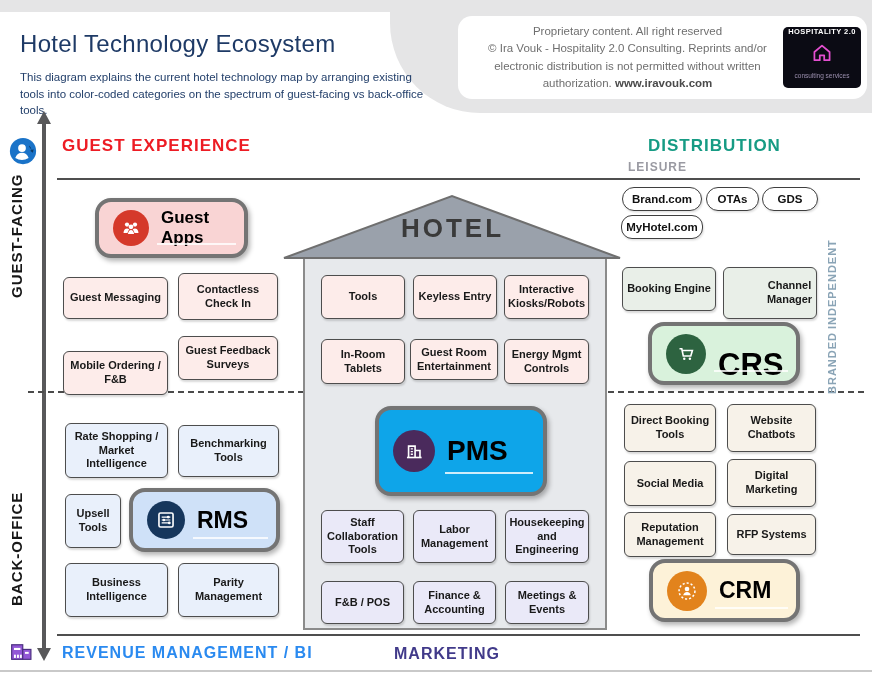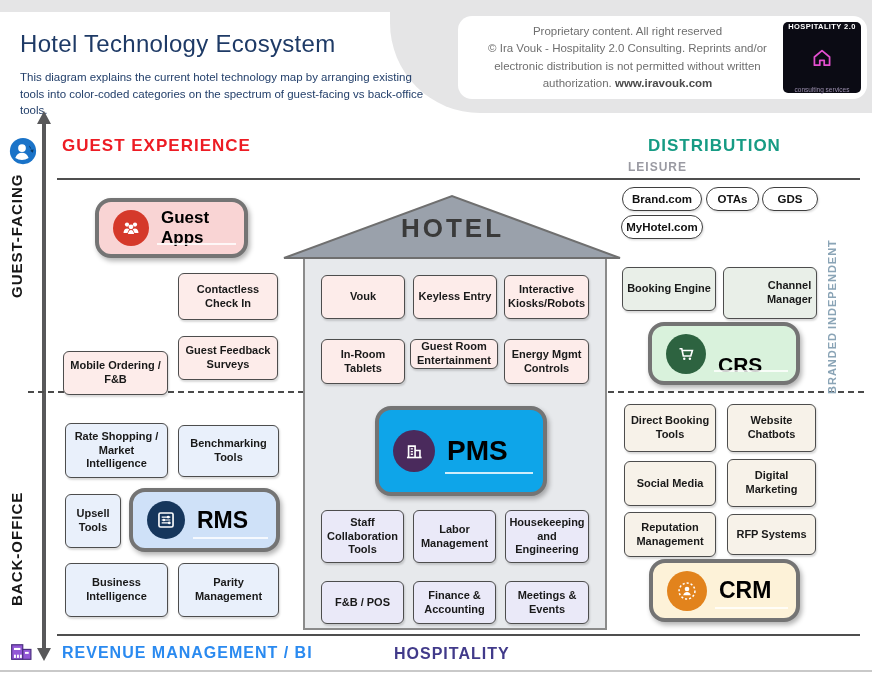--- a/index.html
+++ b/index.html
@@ -7,21 +7,21 @@
   .page { position:relative; width:872px; height:678px; background:#fff; overflow:hidden; }
 
   
   .gray-strip { position:absolute; left:0; top:0; width:872px; height:12px; background:#e5e5e6; }
   .gray-block { position:absolute; left:390px; top:0; width:482px; height:113px; background:#e5e5e6; border-radius:0 0 0 90px; }
   .title { position:absolute; left:20px; top:30px; font-size:24px; font-weight:500; color:#1e3a66; letter-spacing:.3px; }
   .subtitle { position:absolute; left:20px; top:69px; width:408px; font-size:11.5px; color:#24406b; line-height:1.45; }
   .copy-card { position:absolute; left:458px; top:16px; width:409px; height:83px; background:#fff; border-radius:14px; display:flex; align-items:center; padding:6px 6px 6px 14px; }
   .copy-text { flex:1; text-align:center; font-size:11.5px; color:#6f6f6f; line-height:1.5; }
   .copy-text .site { font-weight:bold; color:#4a4a4a; }
-  .logo { width:78px; height:71px; background:#0b0b14; border-radius:5px; display:flex; flex-direction:column; align-items:center; justify-content:space-between; gap:2px; }
+  .logo { width:78px; height:61px; background:#0b0b14; border-radius:5px; display:flex; flex-direction:column; align-items:center; justify-content:flex-start; gap:2px; }
   .logo-name { font-size:7.5px; font-weight:bold; color:#fff; letter-spacing:.4px; white-space:nowrap; }
   .logo-tag { font-size:6.5px; color:#9b8fae; white-space:nowrap; }
 
   
   .axis-line { position:absolute; left:42px; top:122px; width:4px; height:528px; background:#58585a; }
   .arrow-up { position:absolute; left:37px; top:111px; width:0; height:0; border-left:7px solid transparent; border-right:7px solid transparent; border-bottom:13px solid #58585a; }
   .arrow-down { position:absolute; left:37px; top:648px; width:0; height:0; border-left:7px solid transparent; border-right:7px solid transparent; border-top:13px solid #58585a; }
   .vlabel { position:absolute; writing-mode:vertical-rl; transform:rotate(180deg); font-weight:800; text-align:center; }
   .axis-vlabel { font-size:15px; color:#171717; letter-spacing:1px; }
   .side-vlabel { font-size:11px; color:#8aa4b6; letter-spacing:1px; }
@@ -108,60 +108,61 @@
   <div class="vlabel axis-vlabel" style="left:8px; top:483px; height:132px;">BACK-OFFICE</div>
 
   <div class="cat" style="left:62px; top:136px; color:#ed1c24;">GUEST EXPERIENCE</div>
   <div class="cat" style="left:648px; top:136px; color:#169b84;">DISTRIBUTION</div>
   <div class="subcat" style="left:628px; top:160px;">LEISURE</div>
   <div class="subcat" style="left:772px; top:160px;margin-top:26px;">CORP</div>
   <div class="hline" style="left:57px; top:178px; width:803px;"></div>
   <div class="dashline" style="left:28px; top:391px; width:836px;"></div>
   <div class="hline" style="left:57px; top:634px; width:803px;"></div>
   <div class="cat" style="left:62px; top:644px; font-size:16px; color:#2a8af0;">REVENUE MANAGEMENT / BI</div>
-  <div class="cat" style="left:394px; top:645px; font-size:16px; color:#413a8a;">HOSPITALITY</div>
+  <div class="cat" style="left:394px; top:645px; font-size:16px; color:#413a8a;">MARKETING</div>
   <div class="cat" style="left:628px; top:644px; font-size:16px; color:#e8821e;margin-top:45px;">MARKETING / SALES</div>
   <div class="vlabel side-vlabel" style="left:826px; top:237px; height:95px;">INDEPENDENT</div>
   <div class="vlabel side-vlabel" style="left:826px; top:332px; height:62px;">BRANDED</div>
   <div class="footline"></div>
 
   <div class="house-body"></div>
   <svg class="roof-svg" width="344" height="70">
     <polygon points="4,66 172,4 340,66" fill="#9aa1ab" stroke="#6f6f6f" stroke-width="2"></polygon>
   </svg>
   <div class="hotel-label">HOTEL</div>
 
+  <div class="sbox pink" style="left:63px; top:277px; width:105px; height:42px;">Guest Messaging</div>
   <div class="sbox pink" style="left:178px; top:273px; width:100px; height:47px;">Contactless Check In</div>
   <div class="sbox pink" style="left:63px; top:336px; width:105px; height:44px;margin-top:15px;">Mobile Ordering / F&amp;B</div>
   <div class="sbox pink" style="left:178px; top:336px; width:100px; height:44px;">Guest Feedback Surveys</div>
 
-  <div class="sbox pink" style="left:321px; top:275px; width:84px; height:44px;">Vouk</div>
+  <div class="sbox pink" style="left:321px; top:275px; width:84px; height:44px;">Tools</div>
   <div class="sbox pink" style="left:413px; top:275px; width:84px; height:44px;">Keyless Entry</div>
   <div class="sbox pink" style="left:504px; top:275px; width:85px; height:44px;">Interactive Kiosks/Robots</div>
   <div class="sbox pink" style="left:321px; top:339px; width:84px; height:45px;">In-Room Tablets</div>
-  <div class="sbox pink" style="left:410px; top:339px; width:88px; height:30px;">Guest Room Entertainment</div>
+  <div class="sbox pink" style="left:410px; top:339px; width:88px; height:41px;">Guest Room Entertainment</div>
   <div class="sbox pink" style="left:504px; top:339px; width:85px; height:45px;">Energy Mgmt Controls</div>
 
   <div class="sbox lav" style="left:321px; top:510px; width:83px; height:53px;">Staff Collaboration Tools</div>
   <div class="sbox lav" style="left:413px; top:510px; width:83px; height:53px;">Labor Management</div>
   <div class="sbox lav" style="left:505px; top:510px; width:84px; height:53px;">Housekeeping and Engineering</div>
   <div class="sbox lav" style="left:321px; top:581px; width:83px; height:43px;">F&amp;B / POS</div>
   <div class="sbox lav" style="left:413px; top:581px; width:83px; height:43px;">Finance &amp; Accounting</div>
   <div class="sbox lav" style="left:505px; top:581px; width:84px; height:43px;">Meetings &amp; Events</div>
 
   <div class="sbox blue" style="left:65px; top:423px; width:103px; height:55px;">Rate Shopping / Market Intelligence</div>
   <div class="sbox blue" style="left:178px; top:425px; width:101px; height:52px;">Benchmarking Tools</div>
   <div class="sbox blue" style="left:65px; top:494px; width:56px; height:54px;">Upsell Tools</div>
   <div class="sbox blue" style="left:65px; top:563px; width:103px; height:54px;">Business Intelligence</div>
   <div class="sbox blue" style="left:178px; top:563px; width:101px; height:54px;">Parity Management</div>
 
   <div class="pill" style="left:622px; top:187px; width:80px; height:24px;">Brand.com</div>
   <div class="pill" style="left:706px; top:187px; width:53px; height:24px;">OTAs</div>
   <div class="pill" style="left:762px; top:187px; width:56px; height:24px;">GDS</div>
-  <div class="pill" style="left:621px; top:215px; width:82px; height:24px;">MyHotel.com</div>
+  <div class="pill" style="left:621px; top:215px; width:82px; height:24px;border-radius:11px;">MyHotel.com</div>
 
   <div class="sbox green" style="left:622px; top:267px; width:94px; height:44px;">Booking Engine</div>
   <div class="sbox green" style="left:723px; top:267px; width:94px; height:52px;padding-left:42px;">Channel Manager</div>
 
   <div class="sbox cream" style="left:624px; top:404px; width:92px; height:48px;">Direct Booking Tools</div>
   <div class="sbox cream" style="left:727px; top:404px; width:89px; height:48px;">Website Chatbots</div>
   <div class="sbox cream" style="left:624px; top:461px; width:92px; height:45px;">Social Media</div>
   <div class="sbox cream" style="left:727px; top:459px; width:89px; height:48px;">Digital Marketing</div>
   <div class="sbox cream" style="left:624px; top:512px; width:92px; height:45px;">Reputation Management</div>
   <div class="sbox cream" style="left:727px; top:514px; width:89px; height:41px;">RFP Systems</div>
@@ -209,21 +210,21 @@
   </div>
 
   <div class="bigbox" style="left:648px; top:322px; width:152px; height:63px; background:#d9f2dc;">
     <span class="icircle" style="width:40px; height:40px; background:#2d6340;">
       <svg viewBox="0 0 24 24" width="26" height="26" fill="none" stroke="#fff" stroke-width="1.5">
         <path d="M6 7.2h2.1l1.4 6.6h6.9l1.5-5H8.6"></path>
         <circle cx="10.4" cy="16.3" r="1.15" fill="#fff" stroke="none"></circle>
         <circle cx="15.6" cy="16.3" r="1.15" fill="#fff" stroke="none"></circle>
       </svg>
     </span>
-    <span class="syslabel" style="font-size:21px;margin-top:23px;">CRS</span>
+    <span class="syslabel" style="font-size:31px;margin-top:23px;">CRS</span>
     <span class="sysline" style="left:62px; right:8px;"></span>
   </div>
 
   <div class="bigbox" style="left:649px; top:559px; width:151px; height:63px; background:#fdf2d8;">
     <span class="icircle" style="width:40px; height:40px; background:#e2831c;">
       <svg viewBox="0 0 24 24" width="28" height="28">
         <circle cx="12" cy="12" r="6.8" fill="none" stroke="#fff" stroke-width="1.3" stroke-dasharray="1.8 1.7"></circle>
         <circle cx="12" cy="10.3" r="2" fill="#fff"></circle>
         <path d="M8.7 15.6c.6-1.9 1.9-2.8 3.3-2.8s2.7.9 3.3 2.8z" fill="#fff"></path>
       </svg>

